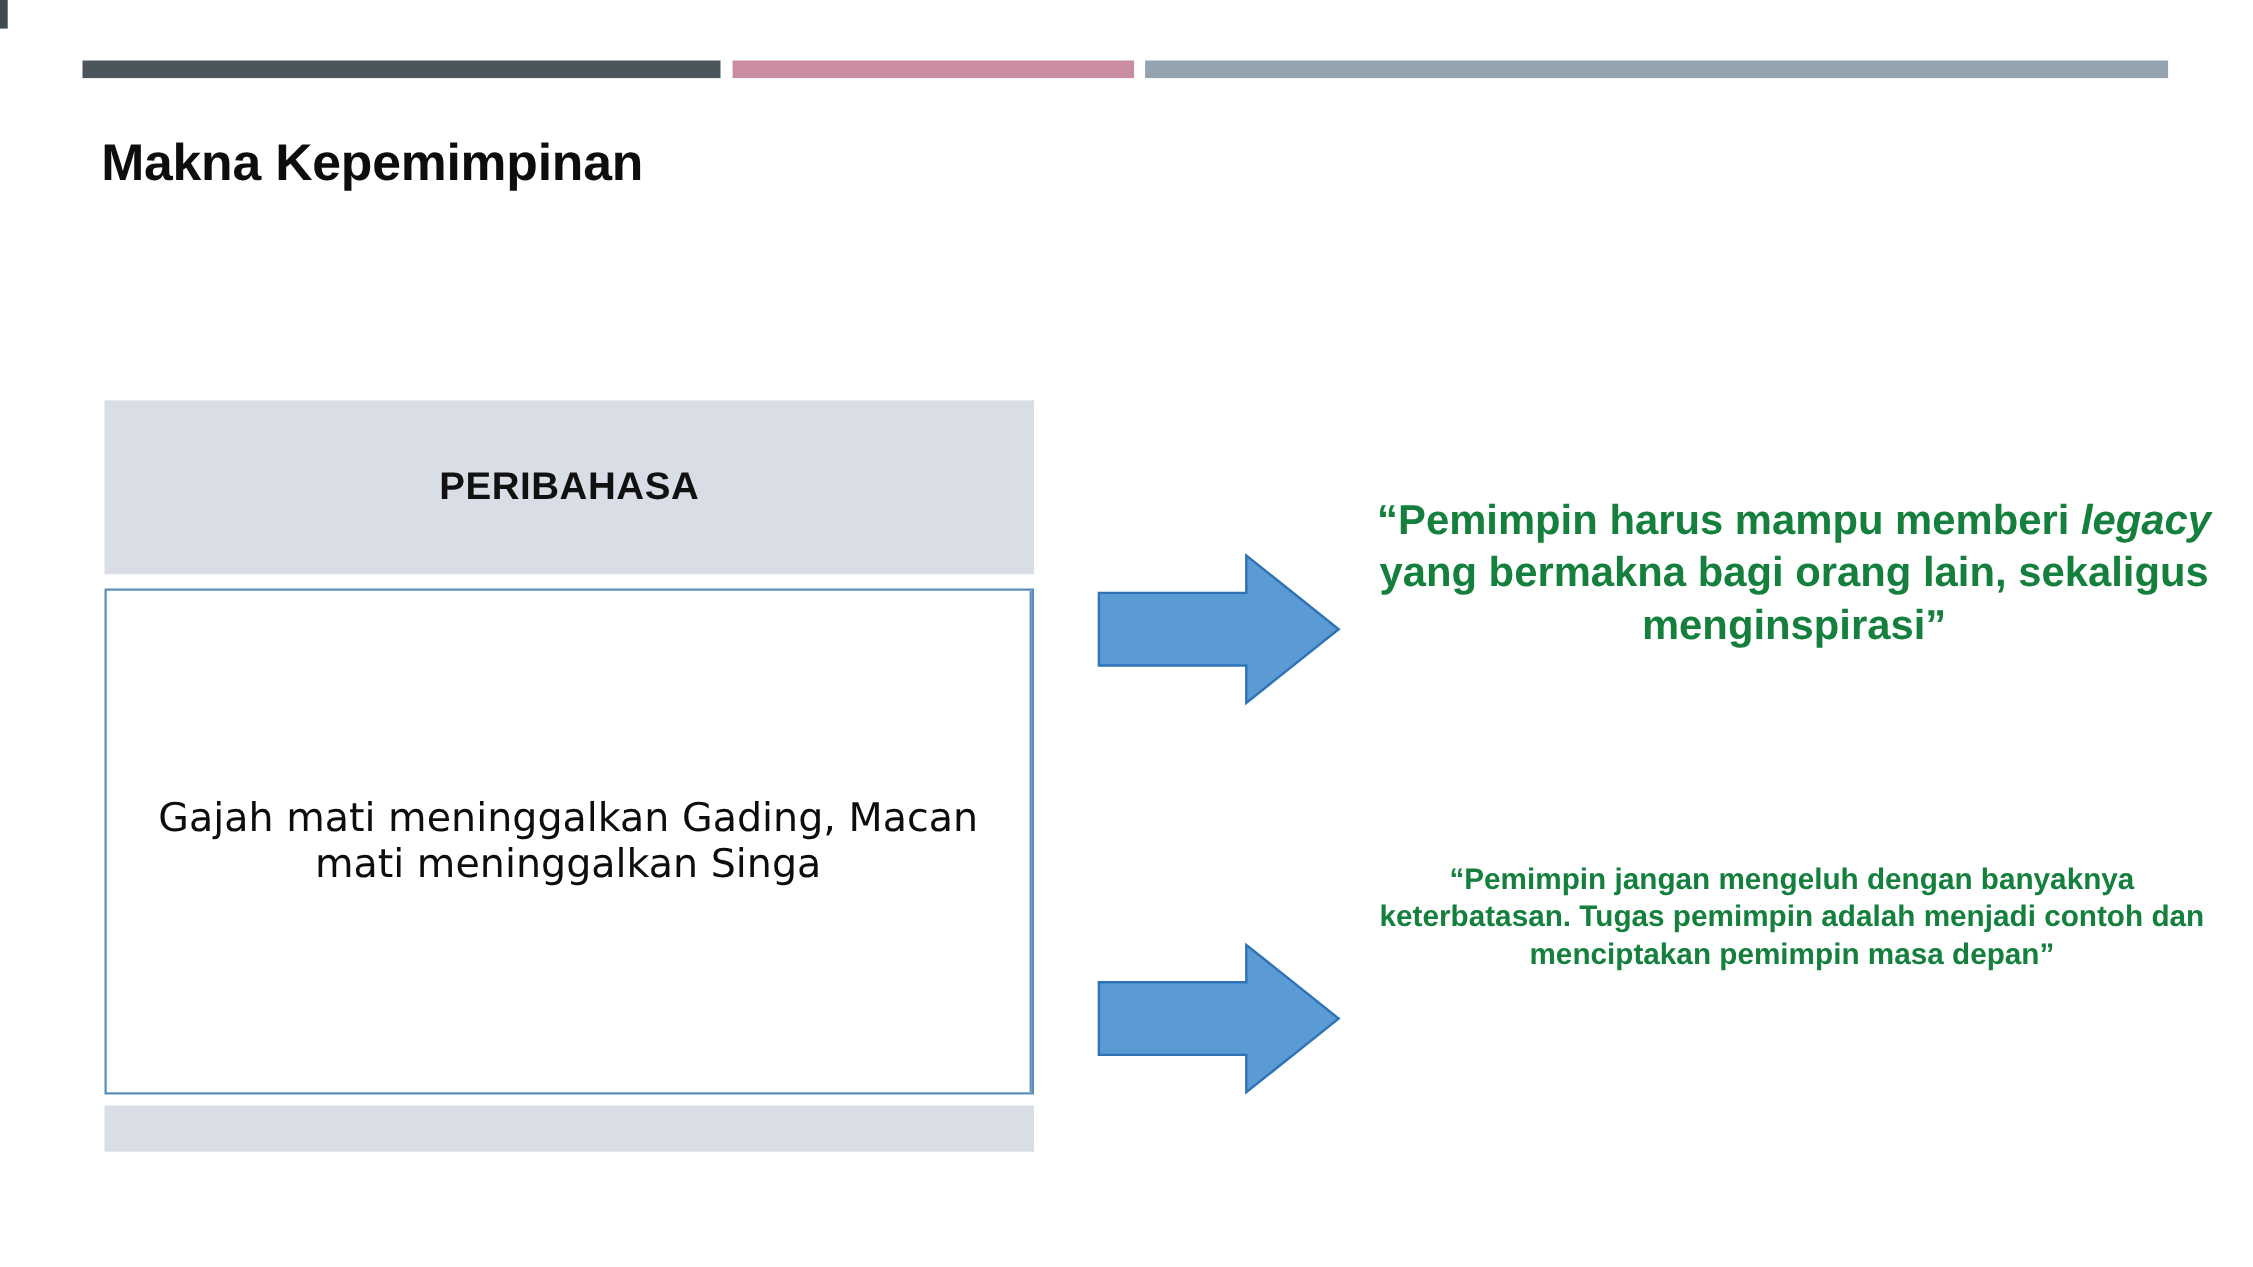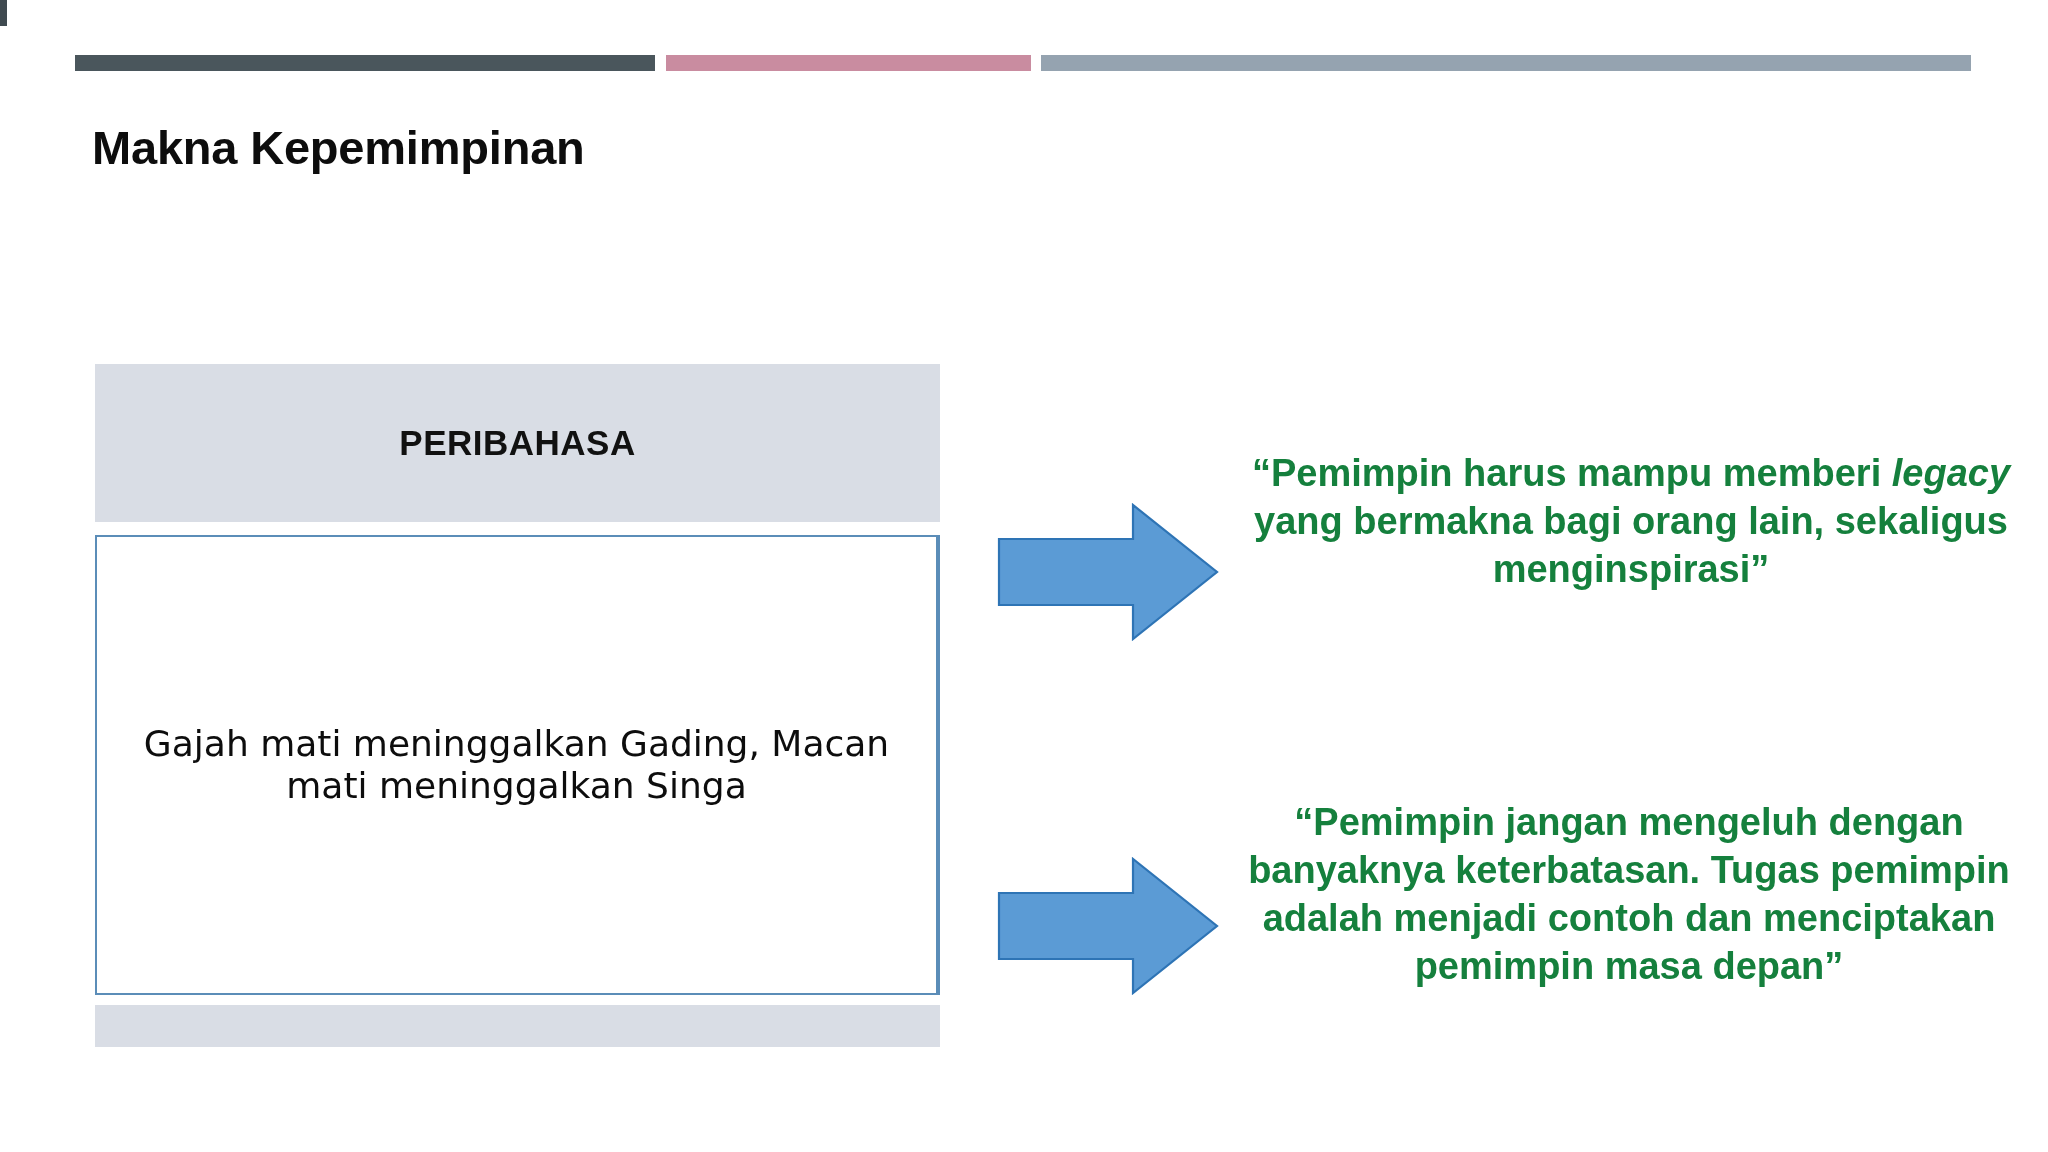--- a/index.html
+++ b/index.html
@@ -107,23 +107,23 @@
     line-height: 1.26;
   }
   #quote-1 {
     left: 1250px;
     top: 450px;
     width: 762px;
     font-size: 38px;
   }
   #quote-2 {
     left: 1233px;
-    top: 799px;
+    top: 782px;
     width: 792px;
-    font-size: 38px;
+    font-size: 27px;
   }
   .quote-em { font-style: italic; }
 </style>
 </head>
 <body>
 
 <div id="deco-bar-dark" class="deco-bar"></div>
 <div id="deco-bar-pink" class="deco-bar"></div>
 <div id="deco-bar-gray" class="deco-bar"></div>
 <div id="deco-bar-edge"></div>

